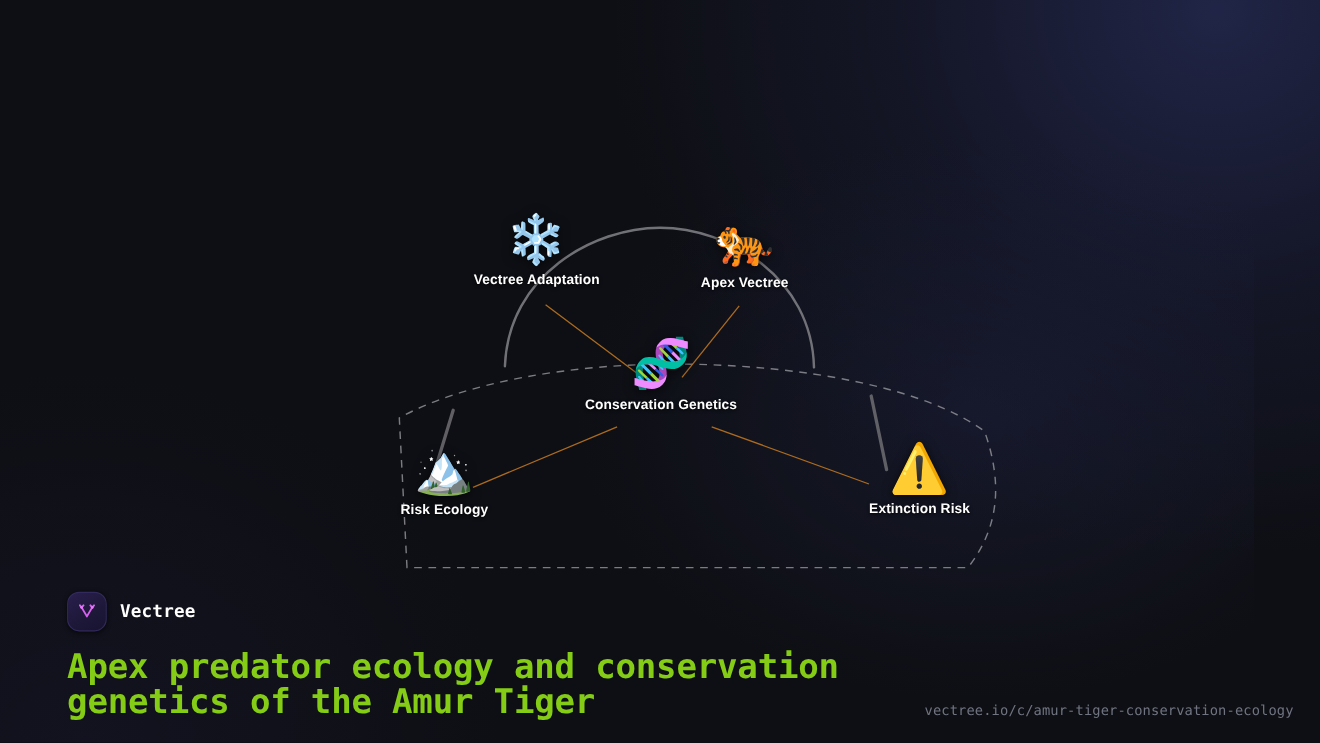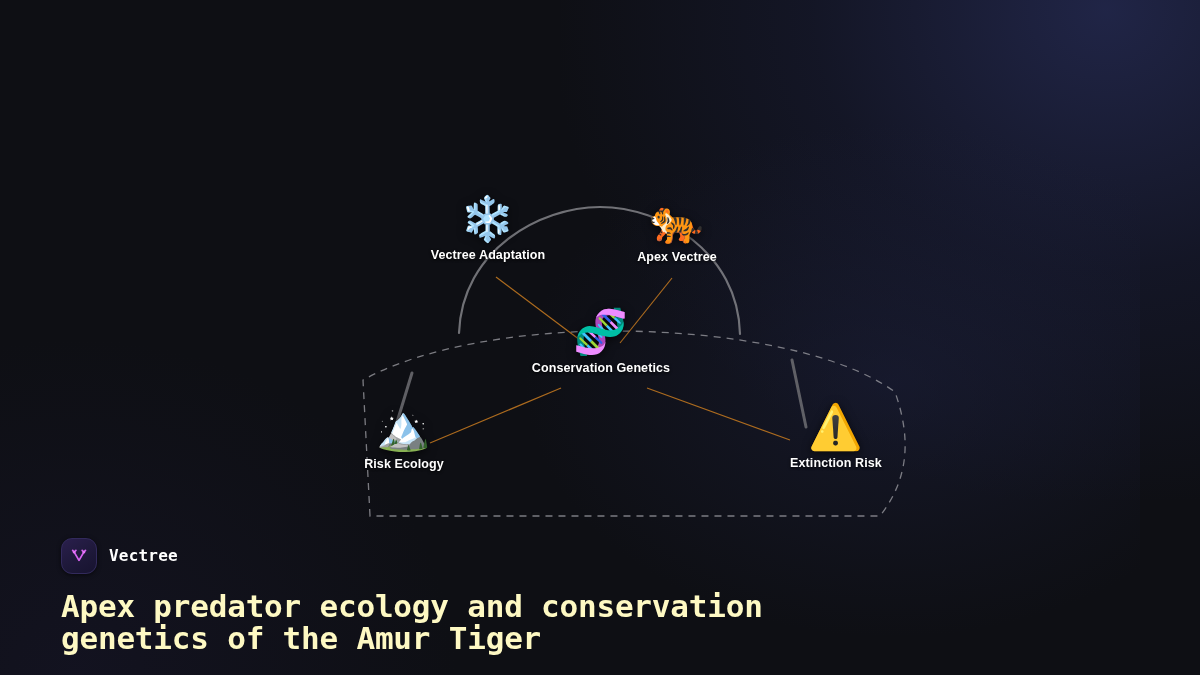--- a/index.html
+++ b/index.html
@@ -112,21 +112,21 @@
     font-size: 16px;
     font-weight: bold;
     color: #ffffff;
     letter-spacing: 0.2px;
   }
   #card-title {
     font-family: "DejaVu Sans Mono", "Liberation Mono", monospace;
     font-size: 31px;
     font-weight: bold;
     line-height: 1.05;
-    color: #fef9c3;
+    color: #84cc16;
     letter-spacing: -0.2px;
     max-width: 740px;
     margin: 0;
   }
   #url {
     position: absolute;
     right: 24px;
     bottom: 22px;
     font-family: "DejaVu Sans Mono", "Liberation Mono", monospace;
     font-size: 12.5px;
@@ -210,14 +210,15 @@
           <circle cx="6.2" cy="7.4" r="1.5" fill="#e879f9"></circle>
           <circle cx="17.8" cy="7.4" r="1.5" fill="#e879f9"></circle>
         </svg>
       </div>
       <span id="brand-name">Vectree</span>
     </div>
 
     <h1 id="card-title">Apex predator ecology and conservation genetics of the Amur Tiger</h1>
   </div>
 
+  <div id="url">vectree.io/c/amur-tiger-conservation-ecology</div>
 
 </div>
 
 </body></html>

